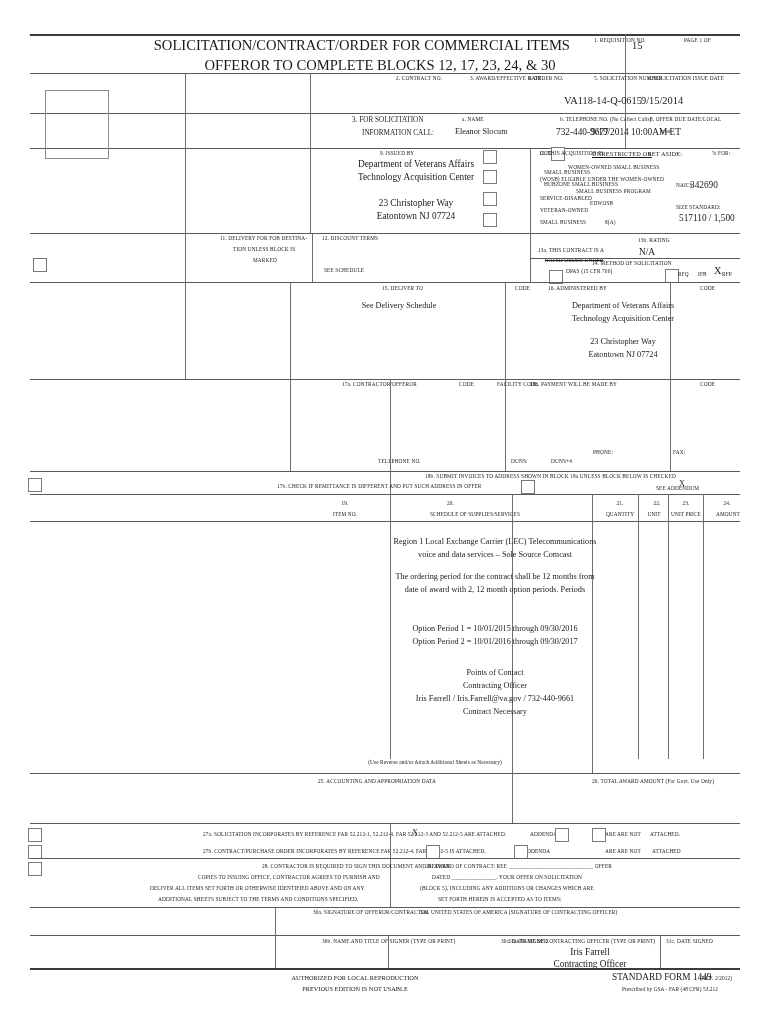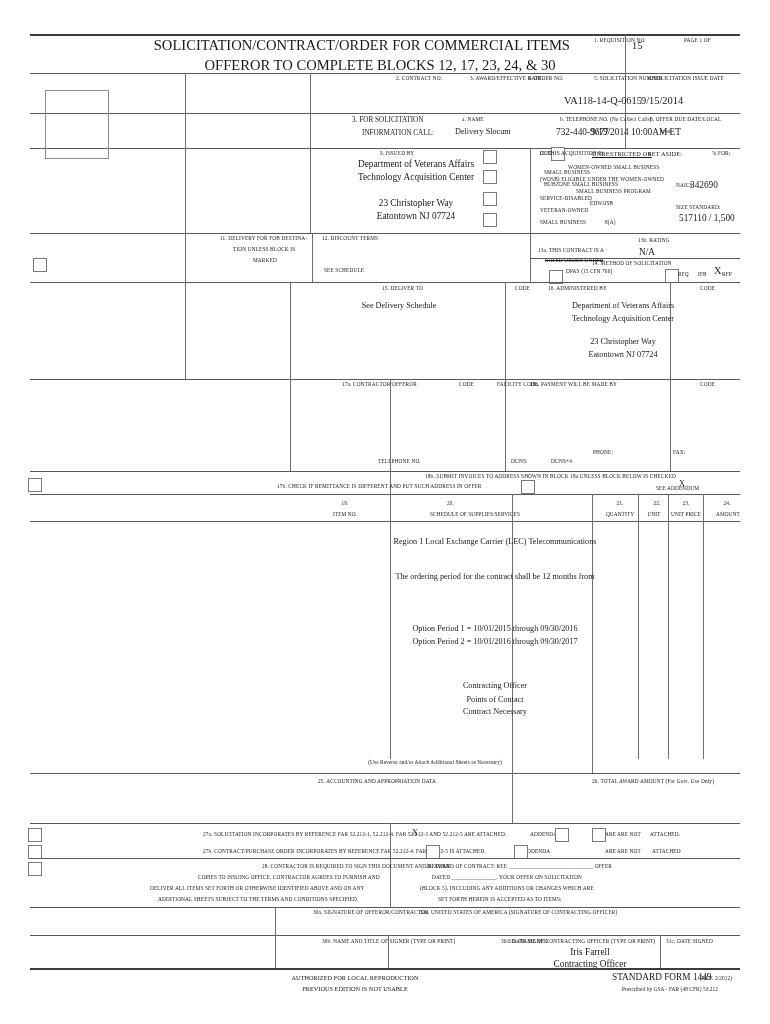--- a/index.html
+++ b/index.html
@@ -60,21 +60,21 @@
   <div class="t f10" style="left:641px;top:96px;">9/15/2014</div>
 
   <div class="hl" style="left:30px;top:113px;width:710px;"></div>
   <div class="vl" style="left:185px;top:113px;height:35px;"></div>
   <div class="vl" style="left:310px;top:113px;height:35px;"></div>
   <div class="vl" style="left:625px;top:113px;height:35px;"></div>
 
   <div class="t f7" style="left:352px;top:117px;">3. FOR SOLICITATION</div>
   <div class="t f7" style="left:362px;top:130px;">INFORMATION CALL:</div>
   <div class="t f5 cap" style="left:462px;top:117px;">a. NAME</div>
-  <div class="t f8" style="left:455px;top:128px;">Delivery Slocum</div>
+  <div class="t f8" style="left:455px;top:128px;">Eleanor Slocum</div>
   <div class="t f5 cap" style="left:560px;top:117px;">b. TELEPHONE NO. (No Collect Calls)</div>
   <div class="t f9" style="left:556px;top:128px;font-family:Liberation Serif, serif;">732-440-9677</div>
   <div class="t f5 cap" style="left:650px;top:117px;">8. OFFER DUE DATE/LOCAL</div>
   <div class="t f4 cap" style="left:660px;top:130px;">TIME</div>
   <div class="t f9" style="left:591px;top:128px;">9/19/2014 10:00AM ET</div>
 
   <div class="hl" style="left:30px;top:148px;width:710px;"></div>
   <div class="box" style="left:45px;top:90px;width:62px;height:67px;"></div>
   <div class="vl" style="left:185px;top:148px;height:85px;"></div>
   <div class="vl" style="left:310px;top:148px;height:85px;"></div>
@@ -204,27 +204,30 @@
   <div class="hl" style="left:30px;top:521px;width:710px;"></div>
 
   <div class="vl" style="left:390px;top:494px;height:265px;"></div>
   <div class="vl" style="left:512px;top:494px;height:265px;"></div>
   <div class="vl" style="left:592px;top:494px;height:265px;"></div>
   <div class="vl" style="left:638px;top:494px;height:265px;"></div>
   <div class="vl" style="left:668px;top:494px;height:265px;"></div>
   <div class="vl" style="left:703px;top:494px;height:265px;"></div>
 
   <div class="t f8 ctr" style="left:285px;top:538px;width:420px;">Region 1 Local Exchange Carrier (LEC) Telecommunications</div>
+  <div class="t f8 ctr" style="left:285px;top:551px;width:420px;">voice and data services – Sole Source Comcast</div>
 
   <div class="t f8 ctr" style="left:285px;top:573px;width:420px;">The ordering period for the contract shall be 12 months from</div>
+  <div class="t f8 ctr" style="left:285px;top:586px;width:420px;">date of award with 2, 12 month option periods. Periods</div>
   <div class="t f8 ctr" style="left:285px;top:625px;width:420px;">Option Period 1 = 10/01/2015 through 09/30/2016</div>
   <div class="t f8 ctr" style="left:285px;top:638px;width:420px;">Option Period 2 = 10/01/2016 through 09/30/2017</div>
 
-  <div class="t f8 ctr" style="left:285px;top:669px;width:420px;margin-top:27px;">Points of Contact</div>
+  <div class="t f8 ctr" style="left:285px;top:669px;width:420px;">Points of Contact</div>
   <div class="t f8 ctr" style="left:285px;top:682px;width:420px;">Contracting Officer</div>
+  <div class="t f8 ctr" style="left:285px;top:695px;width:420px;">Iris Farrell / Iris.Farrell@va.gov / 732-440-9661</div>
   <div class="t f8 ctr" style="left:285px;top:708px;width:420px;">Contract Necessary</div>
 
   <div class="t f5 ctr" style="left:285px;top:760px;width:300px;">(Use Reverse and/or Attach Additional Sheets as Necessary)</div>
 
   <div class="hl" style="left:30px;top:773px;width:710px;"></div>
   <div class="vl" style="left:512px;top:759px;height:14px;"></div>
   <div class="vl" style="left:592px;top:759px;height:14px;"></div>
   <div class="t f5 cap" style="left:318px;top:779px;">25. ACCOUNTING AND APPROPRIATION DATA</div>
   <div class="t f5 cap" style="left:592px;top:779px;">26. TOTAL AWARD AMOUNT (For Govt. Use Only)</div>
   <div class="vl" style="left:512px;top:773px;height:50px;"></div>

